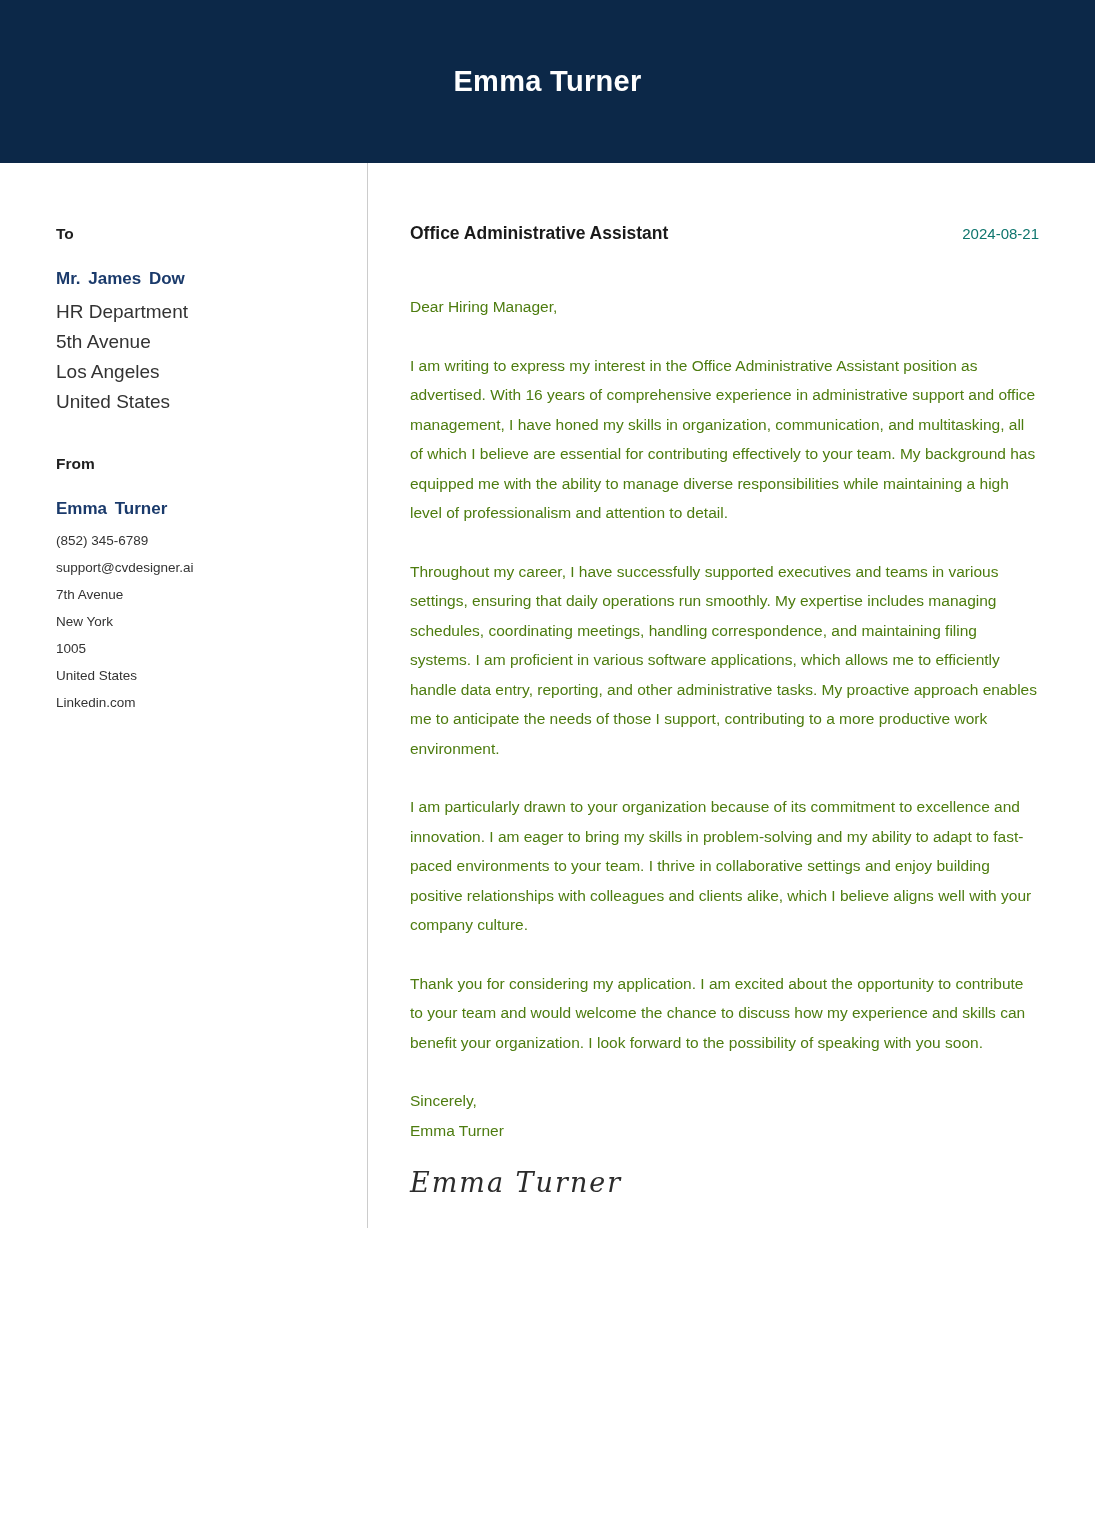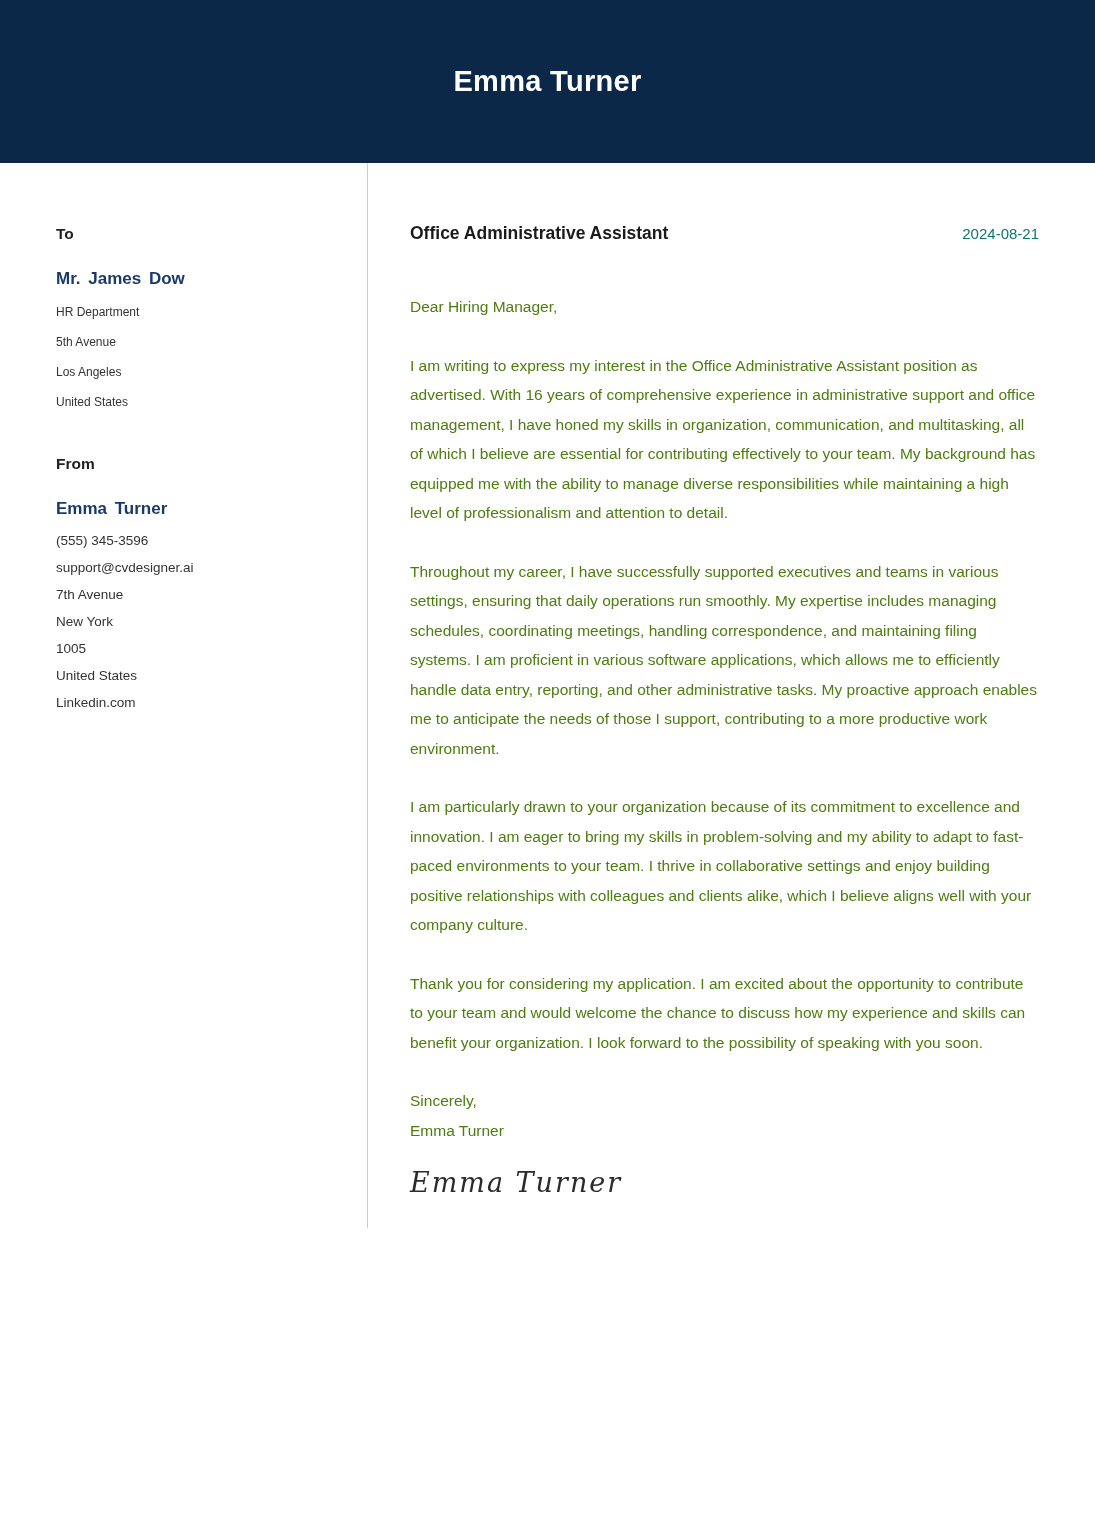--- a/index.html
+++ b/index.html
@@ -54,21 +54,21 @@
   .contact-name {
     font-size: 17px;
     font-weight: 700;
     color: #1a3a6b;
     word-spacing: 3px;
     line-height: 20px;
     margin-bottom: 8px;
   }
   .addr-list { list-style: none; }
   .to-block .addr-list li {
-    font-size: 12px;
+    font-size: 19px;
     line-height: 30px;
     color: #333333;
   }
   .from-block { margin-top: 38px; }
   .from-block .addr-list li {
     font-size: 13.5px;
     line-height: 27px;
     color: #333333;
   }
   .main {
@@ -129,21 +129,21 @@
           <li>5th Avenue</li>
           <li>Los Angeles</li>
           <li>United States</li>
         </ul>
       </div>
 
       <div class="from-block">
         <div class="section-heading">From</div>
         <div class="contact-name">Emma Turner</div>
         <ul class="addr-list">
-          <li>(555) 345-3596</li>
+          <li>(852) 345-6789</li>
           <li>support@cvdesigner.ai</li>
           <li>7th Avenue</li>
           <li>New York</li>
           <li>1005</li>
           <li>United States</li>
           <li>Linkedin.com</li>
         </ul>
       </div>
 
     </div>

